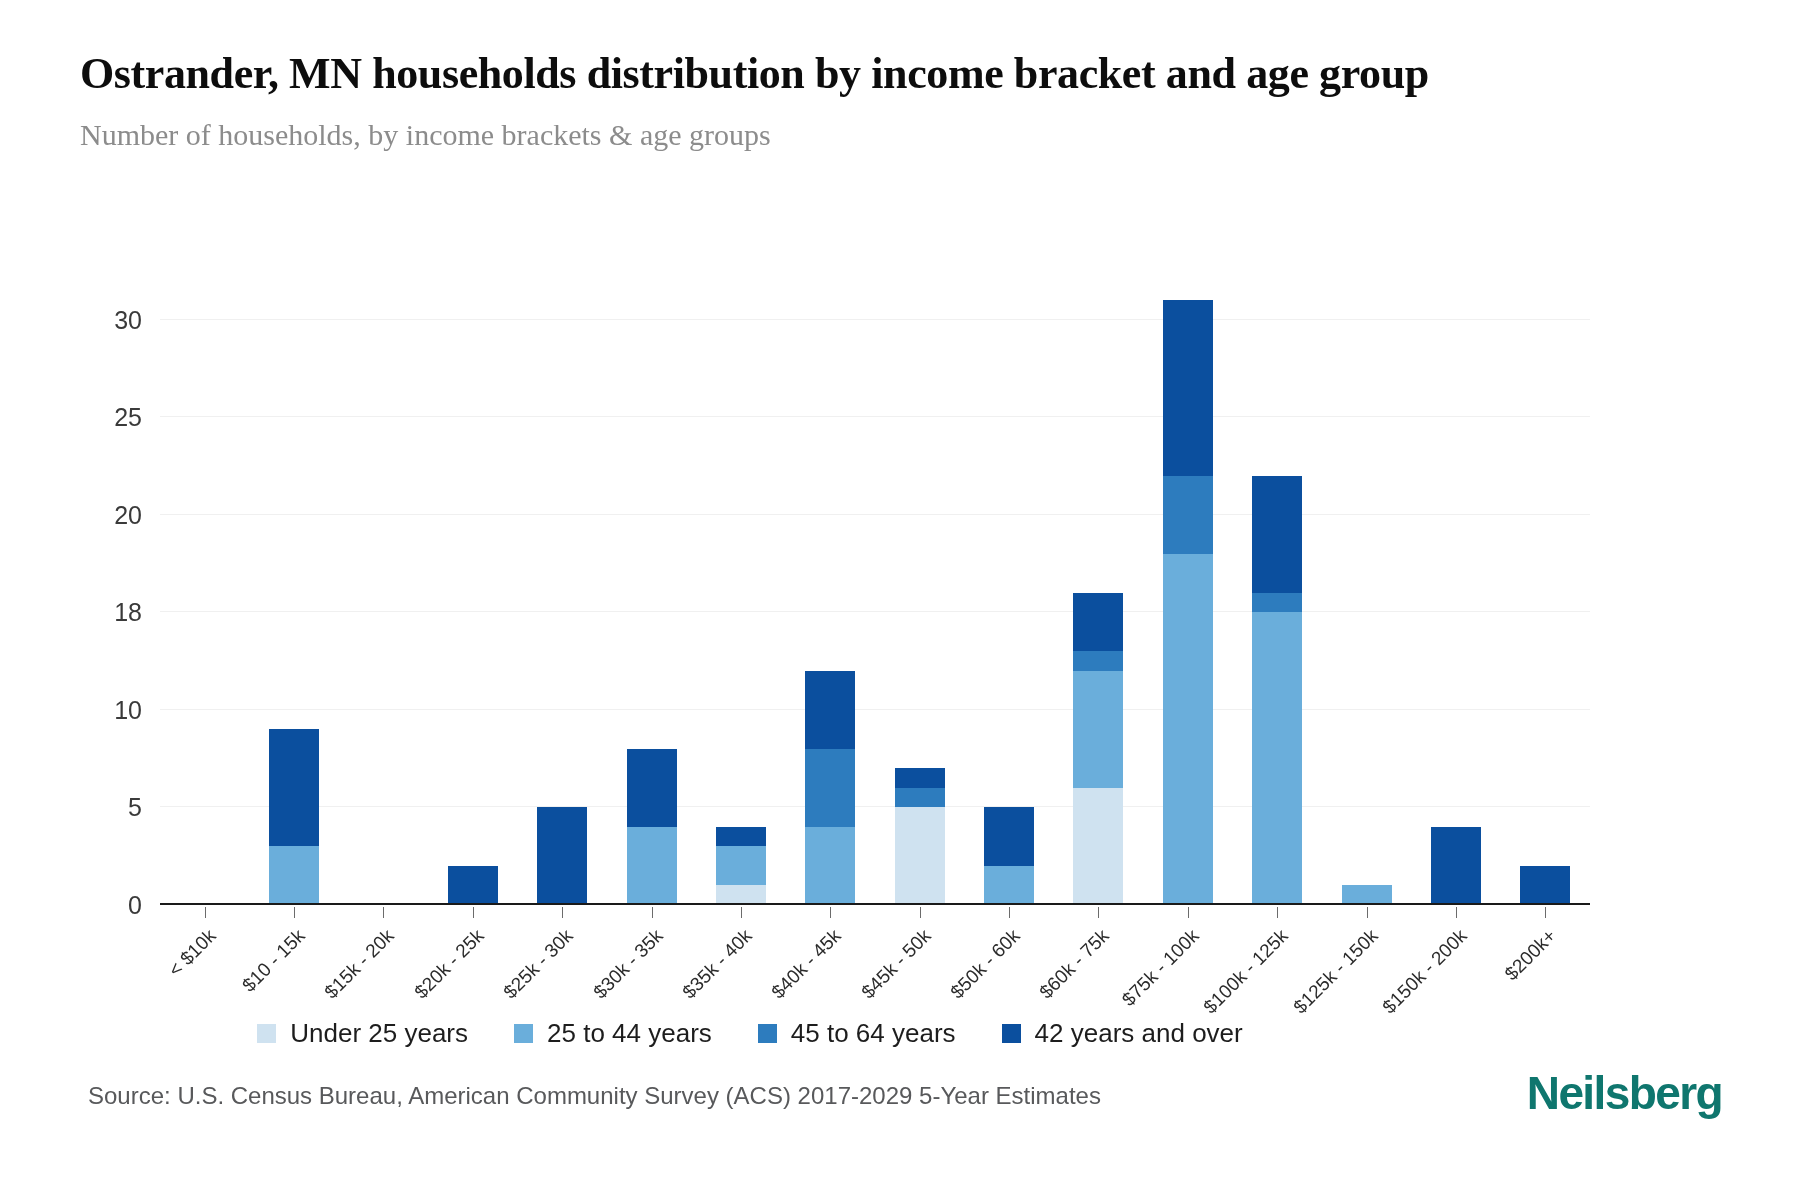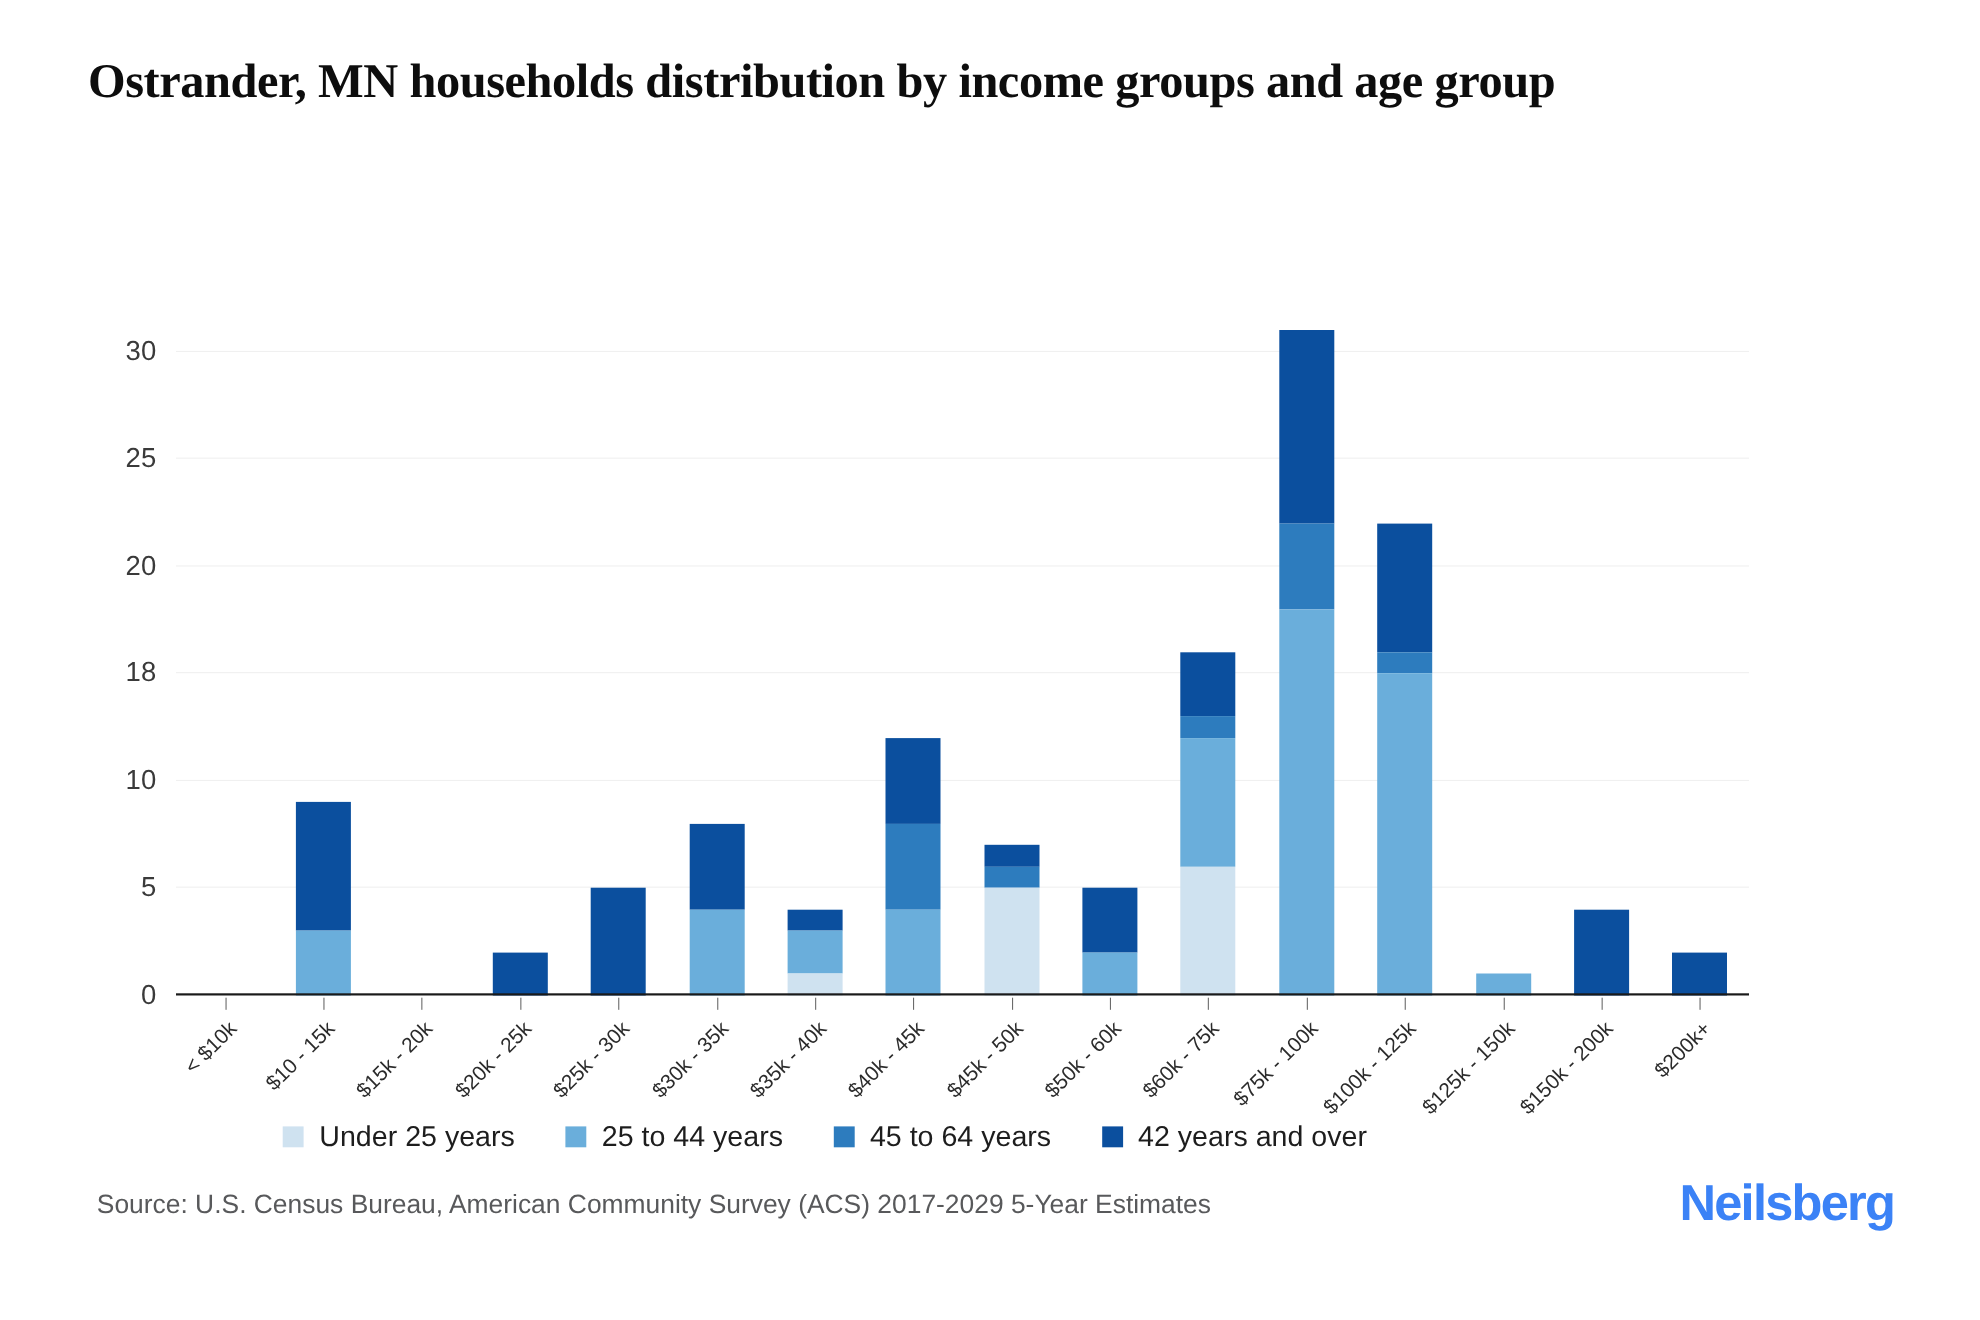--- a/index.html
+++ b/index.html
@@ -50,28 +50,29 @@
   .legend-item{display:flex;align-items:center;gap:14px;}
   .legend-swatch{width:19px;height:19px;}
   .legend-label{font-size:26px;color:#1d1d1d;font-family:"Liberation Sans",sans-serif;}
   
   #source-note{
     position:absolute;left:88px;top:1082px;font-size:24px;color:#58595b;
     font-family:"Liberation Sans",sans-serif;
   }
   #brand-logo{
     position:absolute;right:78px;top:1066px;font-size:46px;font-weight:700;
-    color:#3b82f6;letter-spacing:-1.6px;font-family:"Liberation Sans",sans-serif;margin-left:15px;
+    color:#0f766e;letter-spacing:-1.6px;font-family:"Liberation Sans",sans-serif;margin-left:15px;
   }
 </style>
 </head>
 <body>
 
 <div id="header">
-  <div id="chart-title">Ostrander, MN households distribution by income groups and age group</div>
+  <div id="chart-title">Ostrander, MN households distribution by income bracket and age group</div>
+  <div id="chart-subtitle">Number of households, by income brackets &amp; age groups</div>
 </div>
 
 <div id="plot-area">
   <div id="gridlines">
       <div class="gridline" style="bottom: 97.5806px;"></div>
       <div class="gridline" style="bottom: 195.161px;"></div>
       <div class="gridline" style="bottom: 292.742px;"></div>
       <div class="gridline" style="bottom: 390.323px;"></div>
       <div class="gridline" style="bottom: 487.903px;"></div>
       <div class="gridline" style="bottom: 585.484px;"></div>

